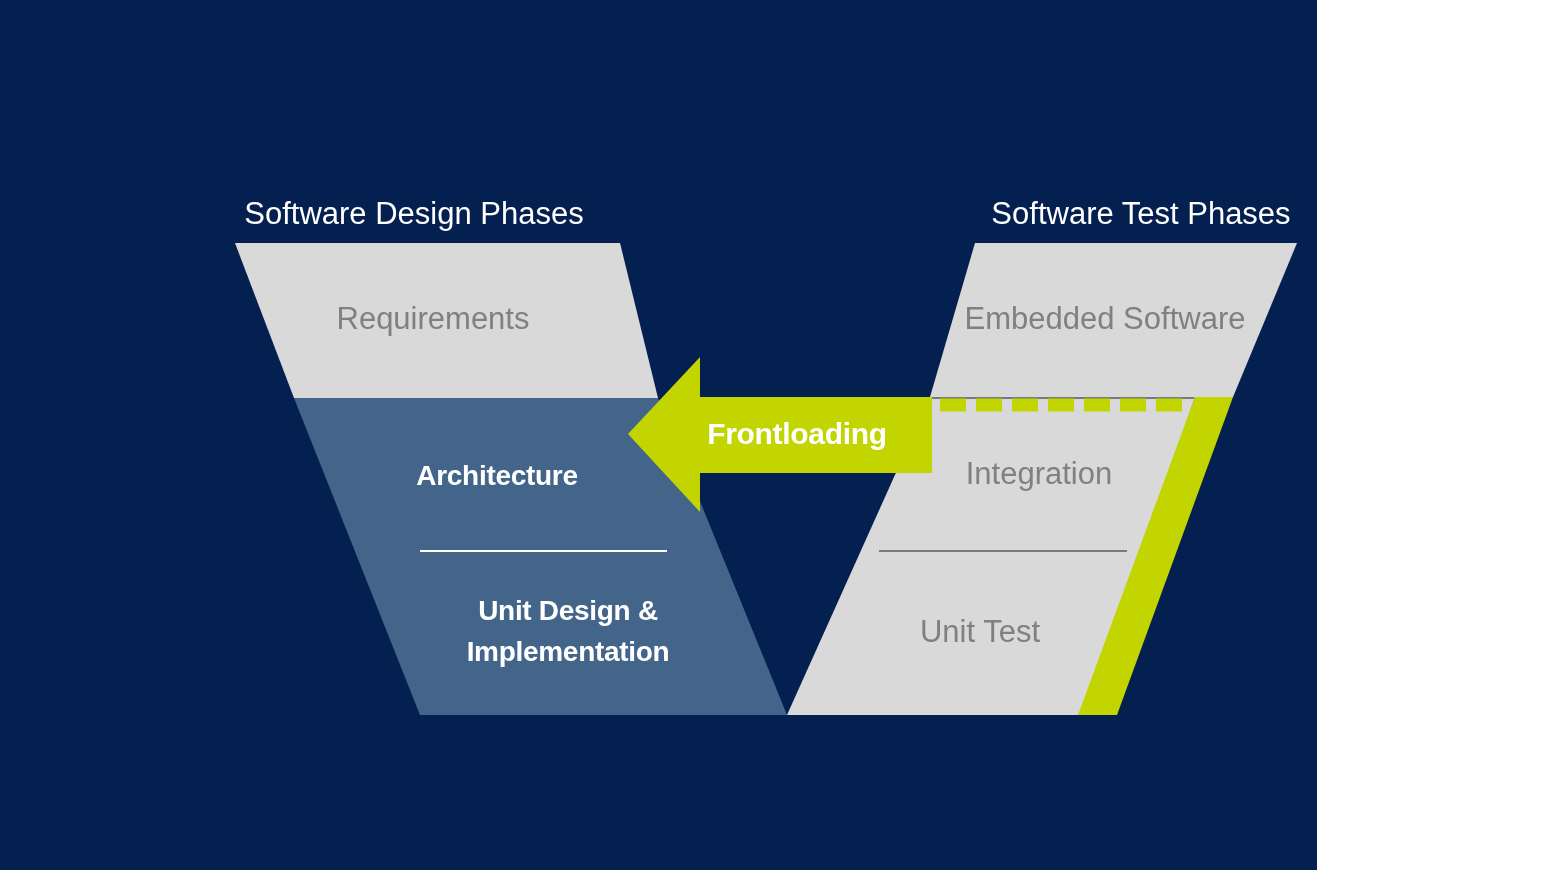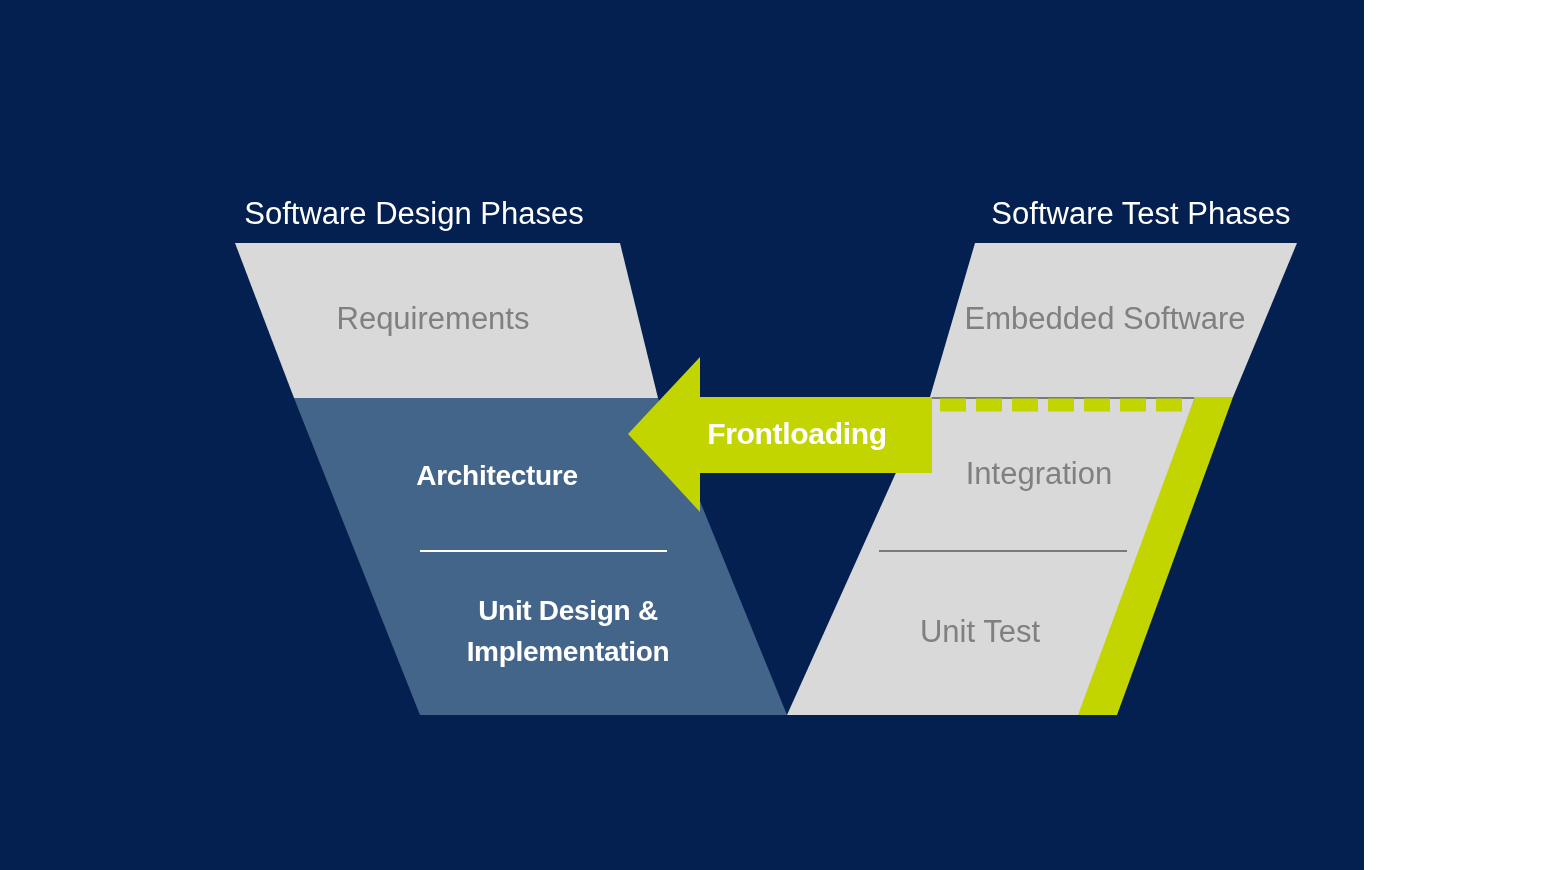--- a/index.html
+++ b/index.html
@@ -11,21 +11,20 @@
     width: 1545px;
     height: 870px;
     overflow: hidden;
     font-family: "Liberation Sans", sans-serif;
   }
   #stage {
     position: relative;
     width: 1317px;
     height: 870px;
     background: #042050;
-    padding-left: 47px;
   }
   #diagram-svg {
     position: absolute;
     top: 0;
     left: 0;
     width: 1545px;
     height: 870px;
     display: block;
   }
   .heading-text {

